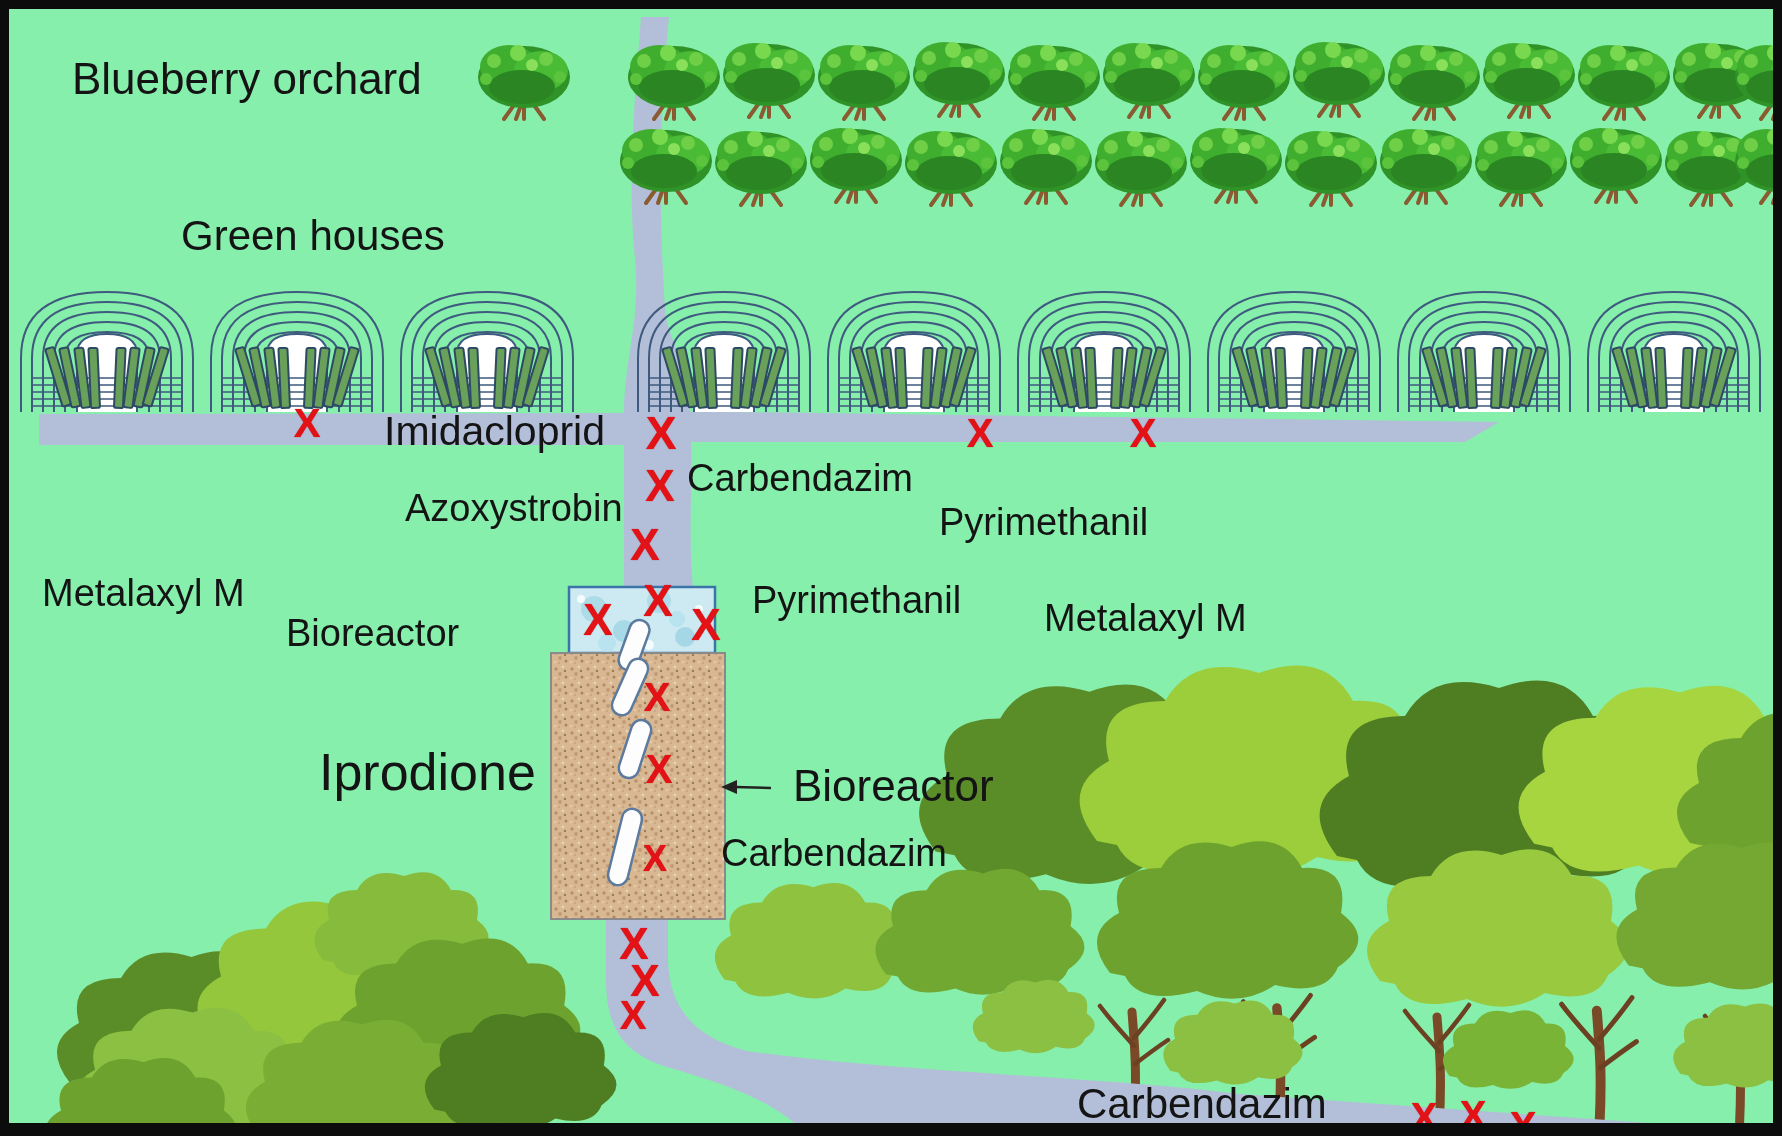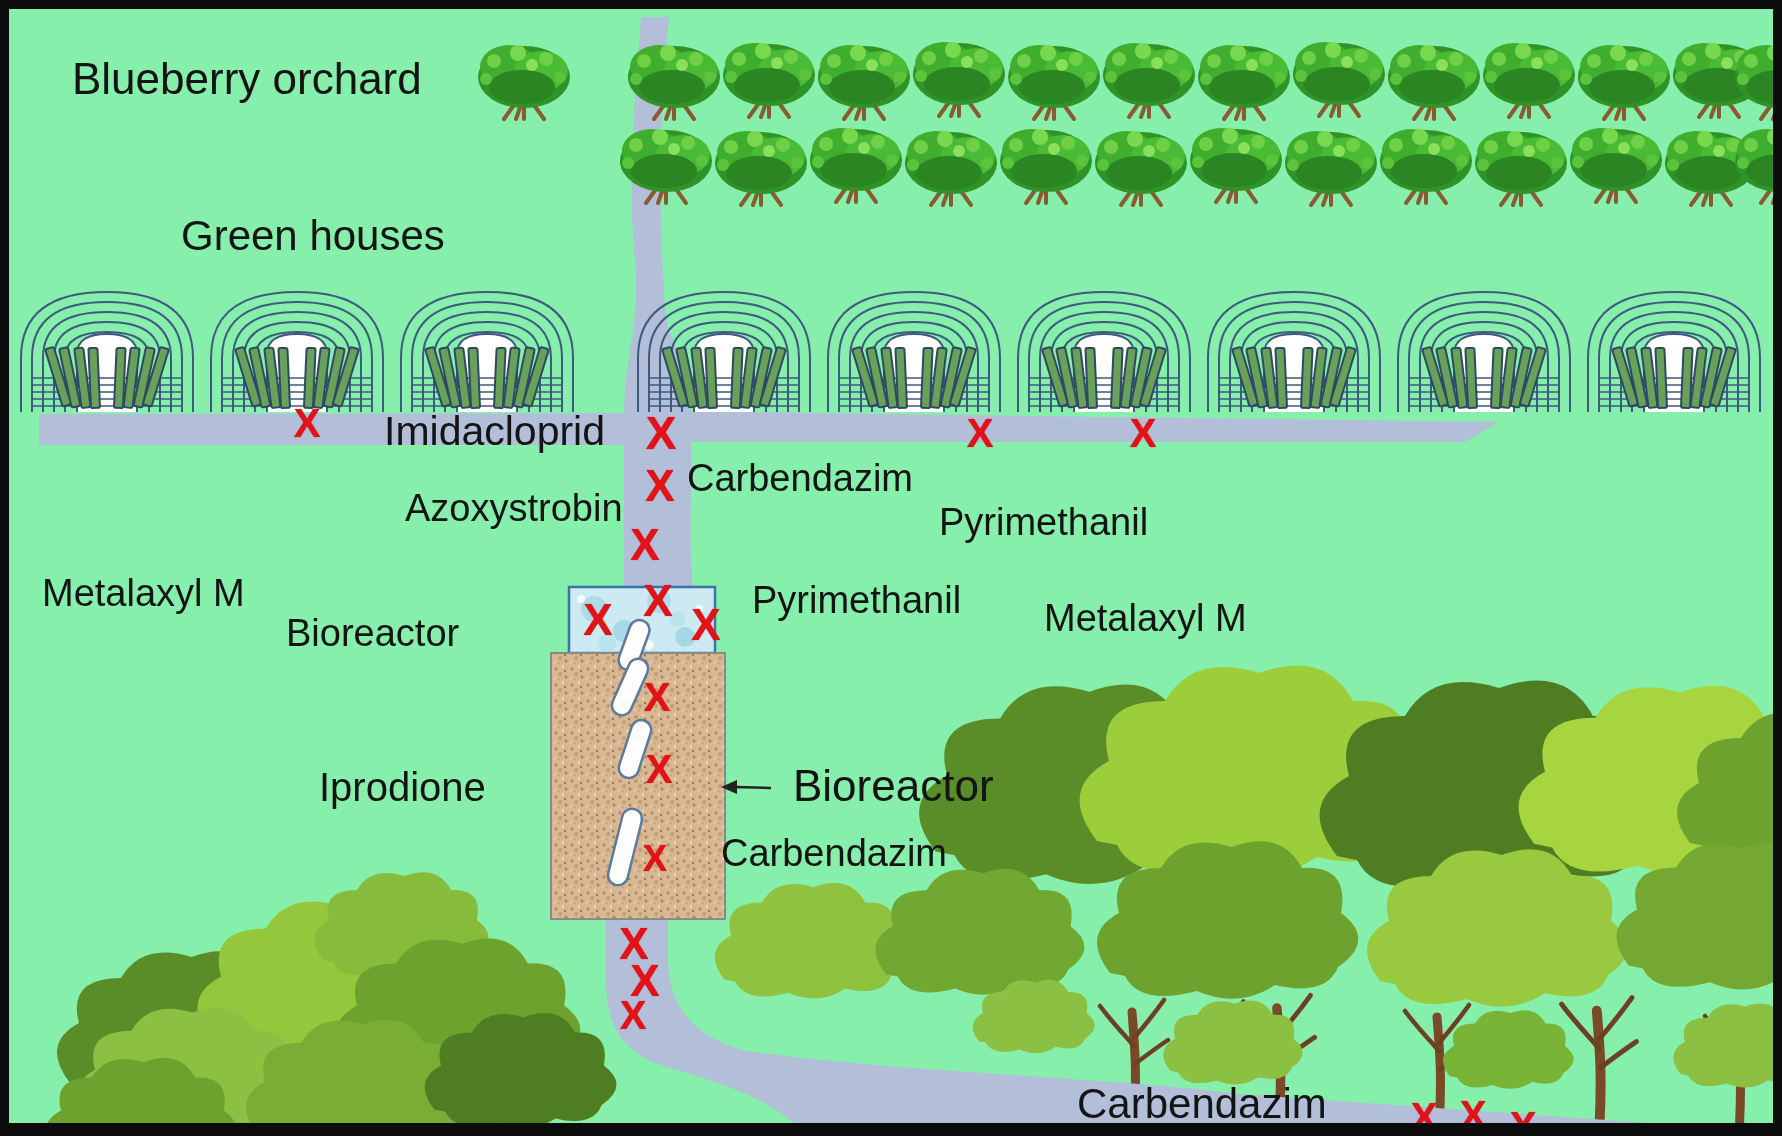--- a/index.html
+++ b/index.html
@@ -249,21 +249,21 @@
       <div class="scene-label" style="left: 63px; top: 48px; font-size: 44px;">Blueberry orchard</div>
       <div class="scene-label" style="left: 172px; top: 206px; font-size: 42px;">Green houses</div>
       <div class="scene-label" style="left: 375px; top: 402px; font-size: 41px;">Imidacloprid</div>
       <div class="scene-label" style="left: 678px; top: 450px; font-size: 38px;">Carbendazim</div>
       <div class="scene-label" style="left: 348px; top: 480px; font-size: 38px; margin-left: 48px;">Azoxystrobin</div>
       <div class="scene-label" style="left: 930px; top: 494px; font-size: 38px;">Pyrimethanil</div>
       <div class="scene-label" style="left: 33px; top: 565px; font-size: 38px;">Metalaxyl M</div>
       <div class="scene-label" style="left: 743px; top: 572px; font-size: 38px;">Pyrimethanil</div>
       <div class="scene-label" style="left: 1035px; top: 590px; font-size: 38px;">Metalaxyl M</div>
       <div class="scene-label" style="left: 277px; top: 605px; font-size: 38px;">Bioreactor</div>
-      <div class="scene-label" style="left: 310px; top: 758px; font-size: 40px;">Iprodione</div>
+      <div class="scene-label" style="left: 310px; top: 737px; font-size: 52px;">Iprodione</div>
       <div class="scene-label" style="left: 768px; top: 755px; font-size: 44px; margin-left: 16px;">Bioreactor</div>
       <div class="scene-label" style="left: 712px; top: 825px; font-size: 38px;">Carbendazim</div>
       <div class="scene-label" style="left: 1068px; top: 1074px; font-size: 42px;">Carbendazim</div>
       <span class="x-mark" style="left: 298px; top: 414px; font-size: 40px;">X</span>
       <span class="x-mark" style="left: 652px; top: 424px; font-size: 46px;">X</span>
       <span class="x-mark" style="left: 651px; top: 477px; font-size: 44px;">X</span>
       <span class="x-mark" style="left: 636px; top: 536px; font-size: 44px;">X</span>
       <span class="x-mark" style="left: 649px; top: 592px; font-size: 44px;">X</span>
       <span class="x-mark" style="left: 589px; top: 611px; font-size: 44px;">X</span>
       <span class="x-mark" style="left: 697px; top: 616px; font-size: 44px;">X</span>

